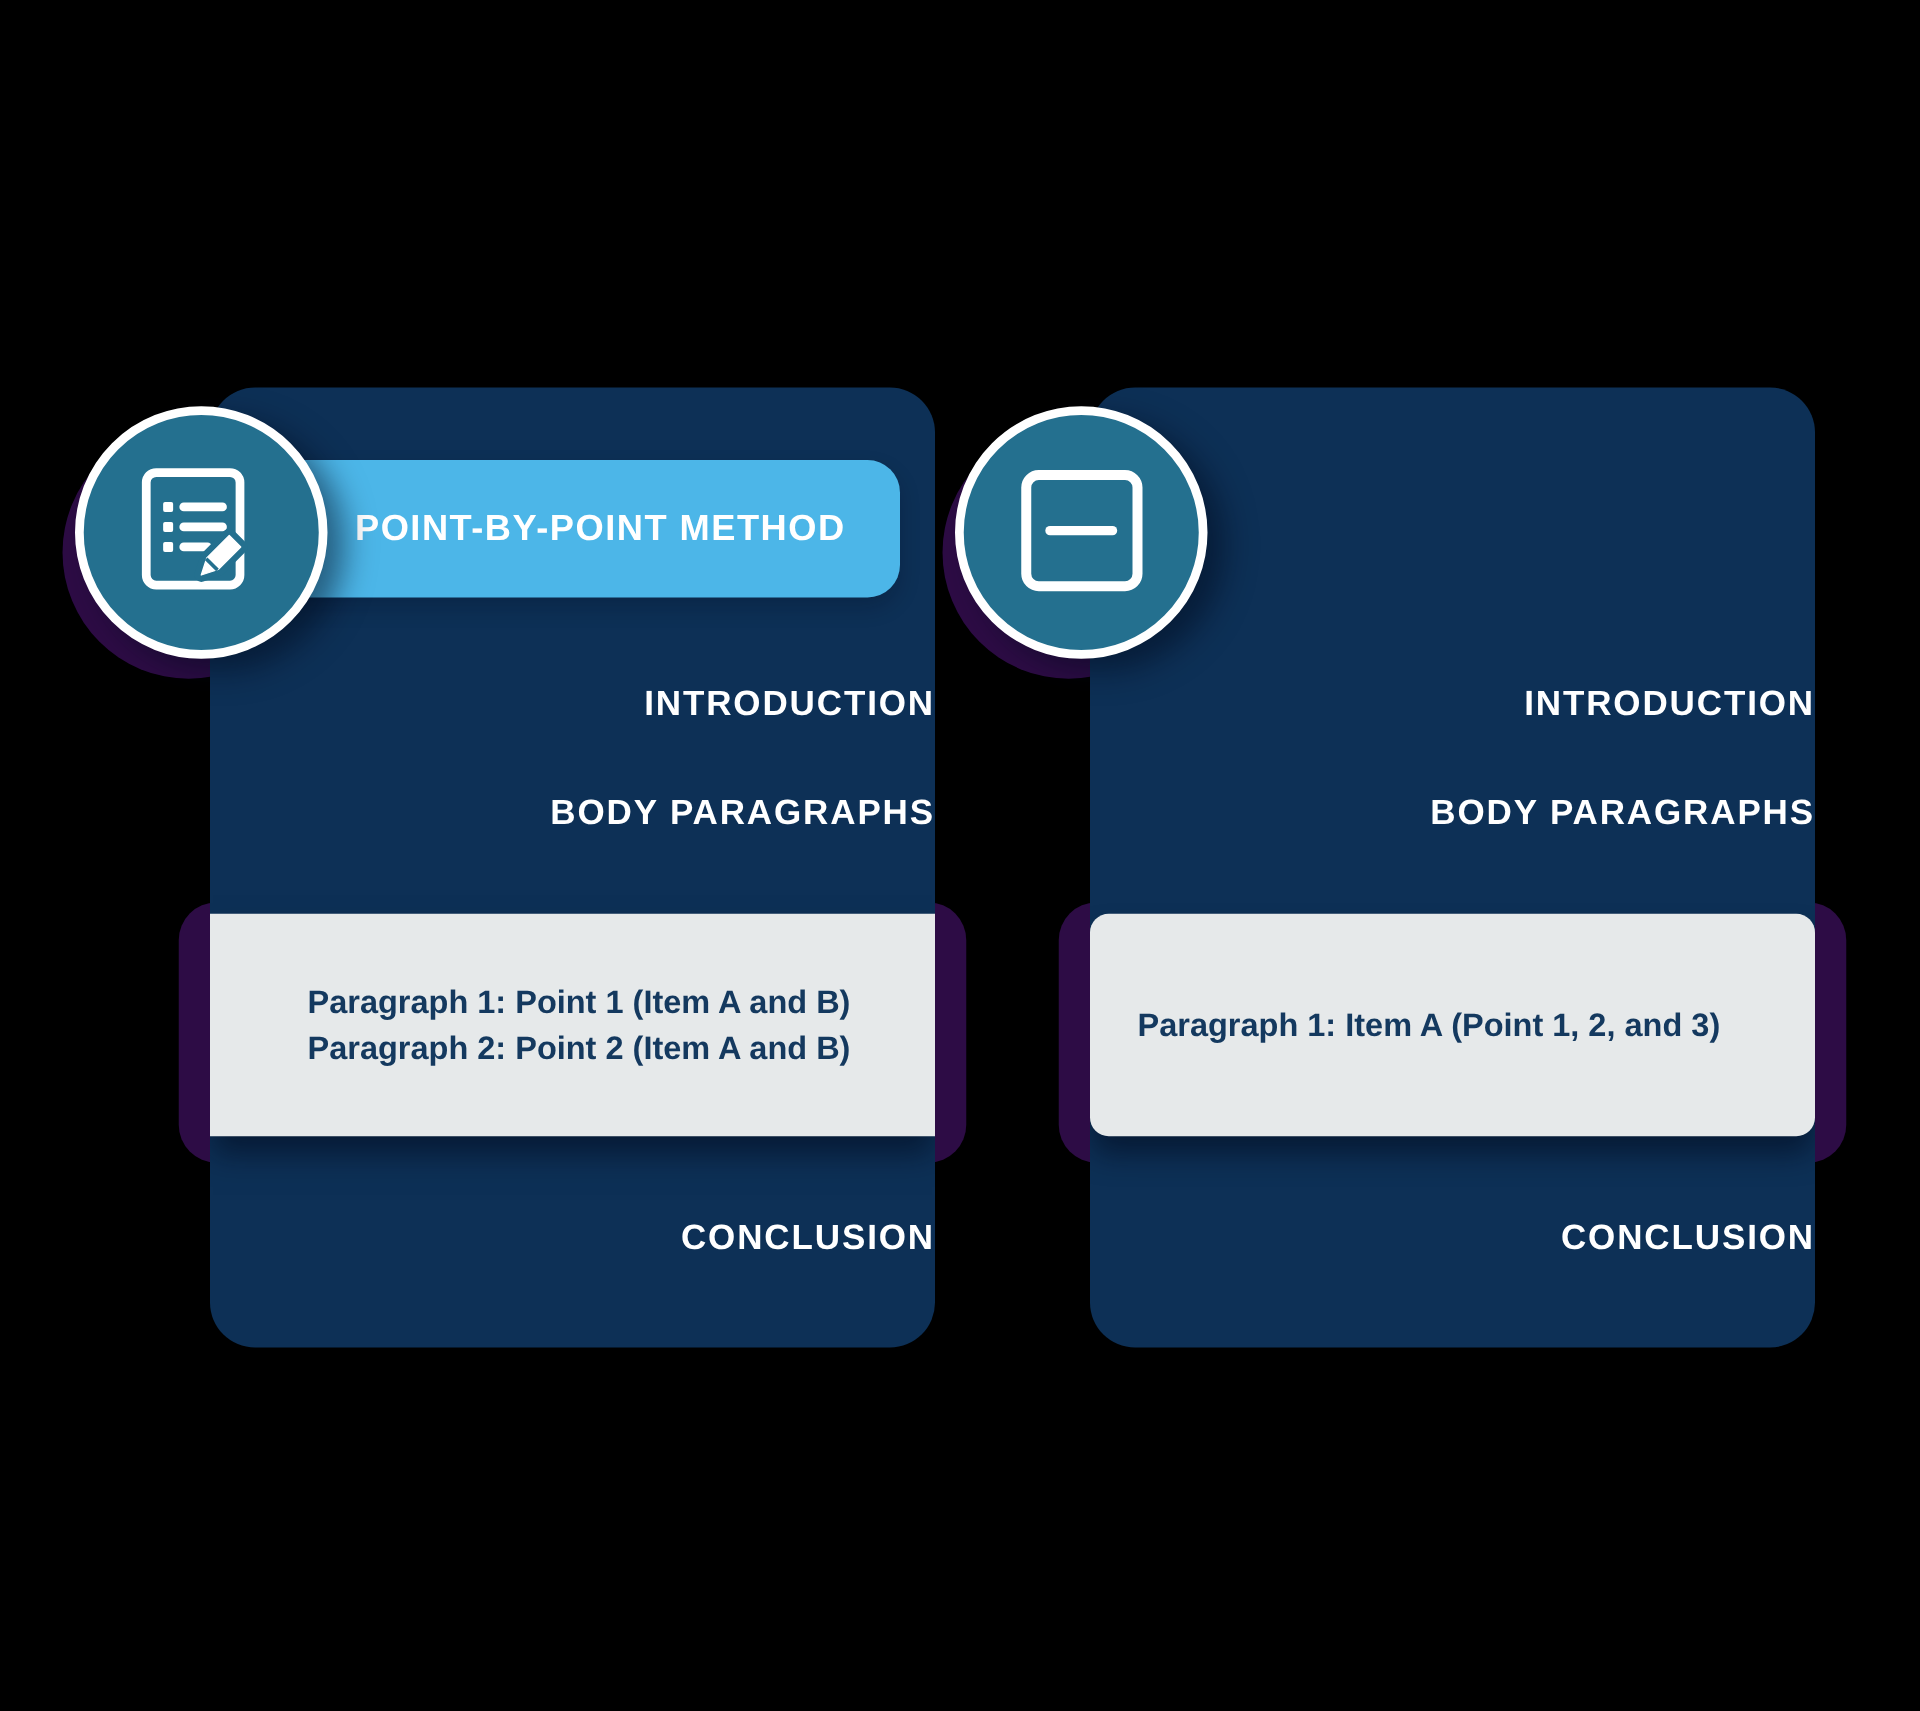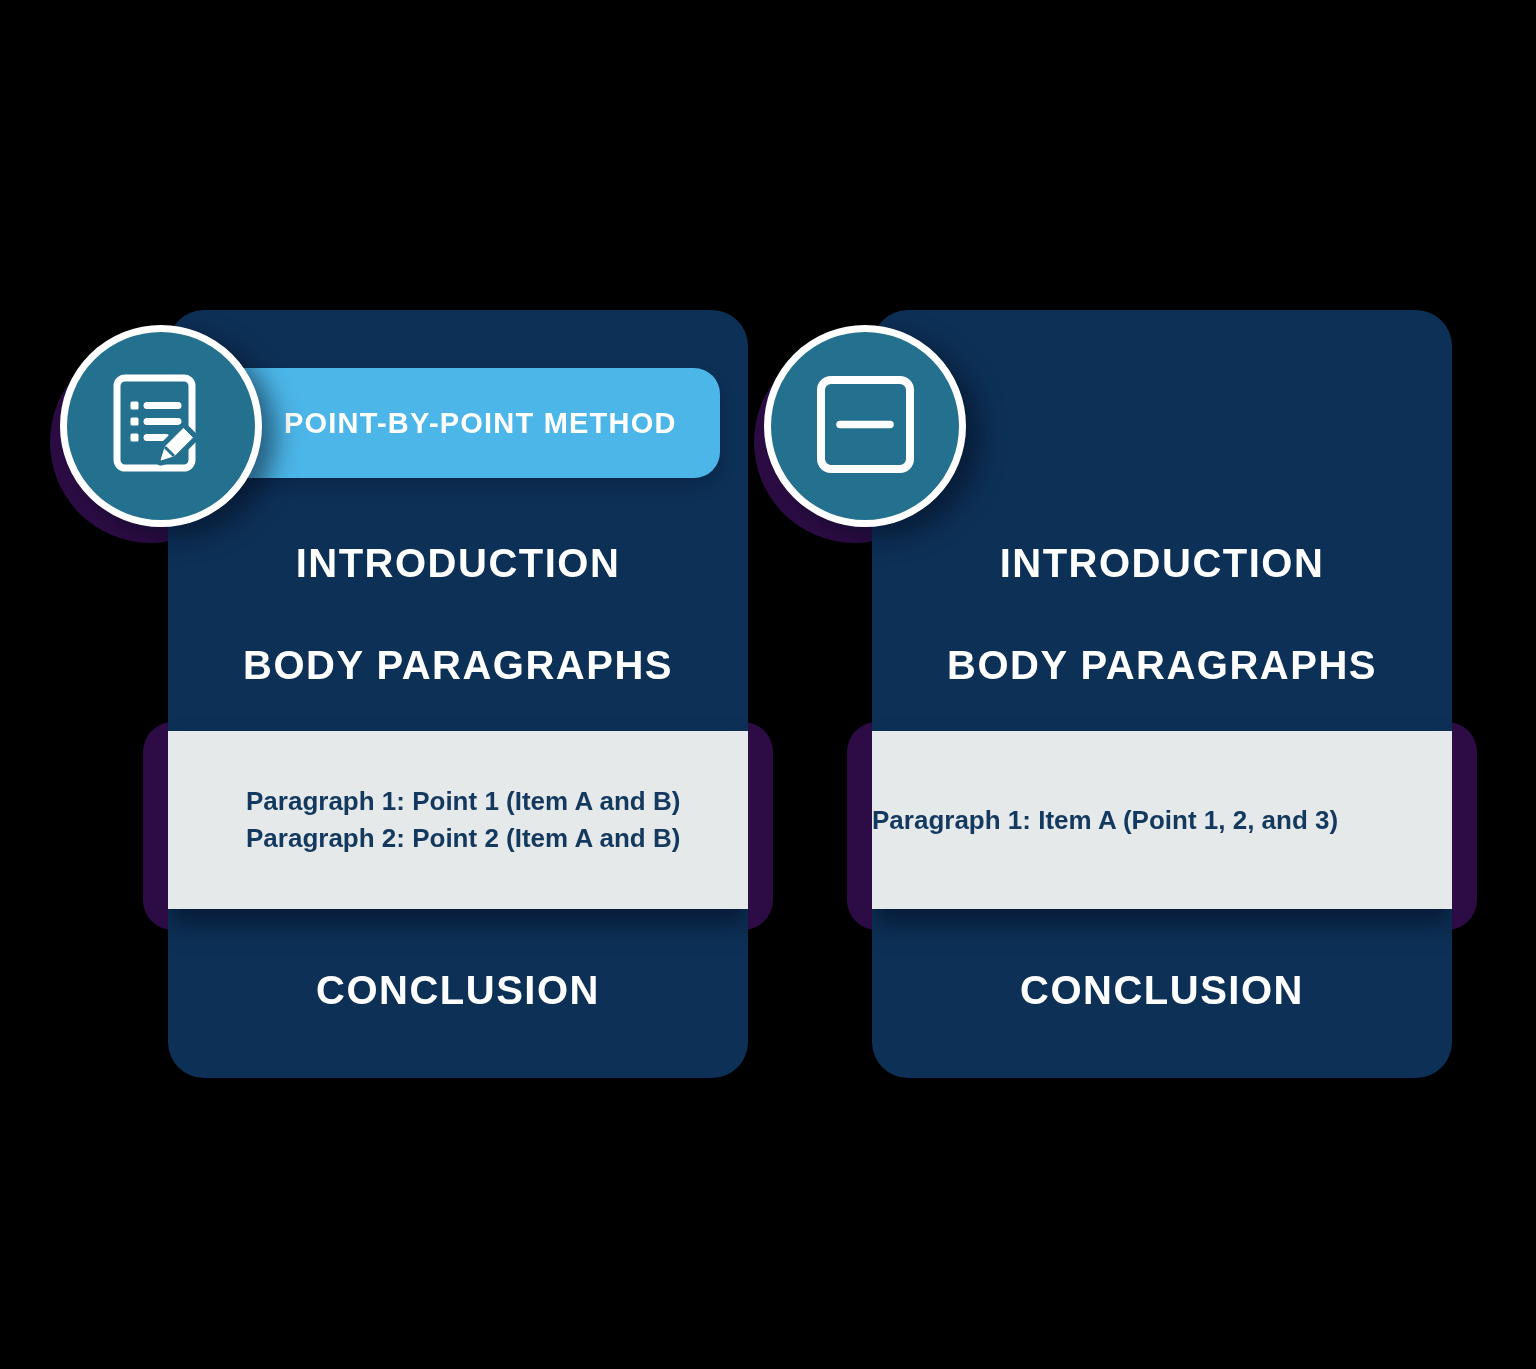--- a/index.html
+++ b/index.html
@@ -36,36 +36,36 @@
     position:absolute;left:44px;top:58px;width:508px;height:110px;
     background:var(--banner_blue,#4cb6e8);border-radius:26px;
     display:flex;align-items:center;padding-left:72px;box-sizing:border-box;
     box-shadow:0 8px 16px rgba(2,10,28,0.22);
   }
   .banner-label{
     color:#fff;font-size:29px;font-weight:700;letter-spacing:1.2px;
   }
 
   .heading{
-    position:absolute;left:0;width:100%;text-align:center;
-    color:#fff;font-weight:700;font-size:40px;line-height:48px;letter-spacing:1.5px;
+    position:absolute;left:0;width:100%;text-align:right;
+    color:#fff;font-weight:700;font-size:28px;line-height:48px;letter-spacing:1.5px;
   }
   .heading.intro{top:229px;}
-  .heading.bodyp{top:331px;}
+  .heading.bodyp{top:316px;}
   .heading.concl{top:656px;}
 
   .gray-strip{
     position:absolute;left:0;top:421px;width:100%;height:178px;
     background:var(--strip_gray,#e6e9ea);
     box-shadow:0 16px 22px -2px rgba(2,10,28,0.55);
     display:flex;flex-direction:column;justify-content:center;
     box-sizing:border-box;
   }
   .c0 .gray-strip{padding-left:78px;}
-  .c1 .gray-strip{}
+  .c1 .gray-strip{padding-left:38px;border-radius:15px;}
   .strip-line{
     color:var(--strip_text_navy,#14395f);
     font-size:26px;font-weight:700;line-height:37px;white-space:nowrap;
   }
 
   .icon-circle{
     position:absolute;left:-108px;top:15px;width:188px;height:188px;
     background:var(--circle_teal,#24708f);
     border:7px solid #fff;border-radius:50%;
     display:flex;align-items:center;justify-content:center;

